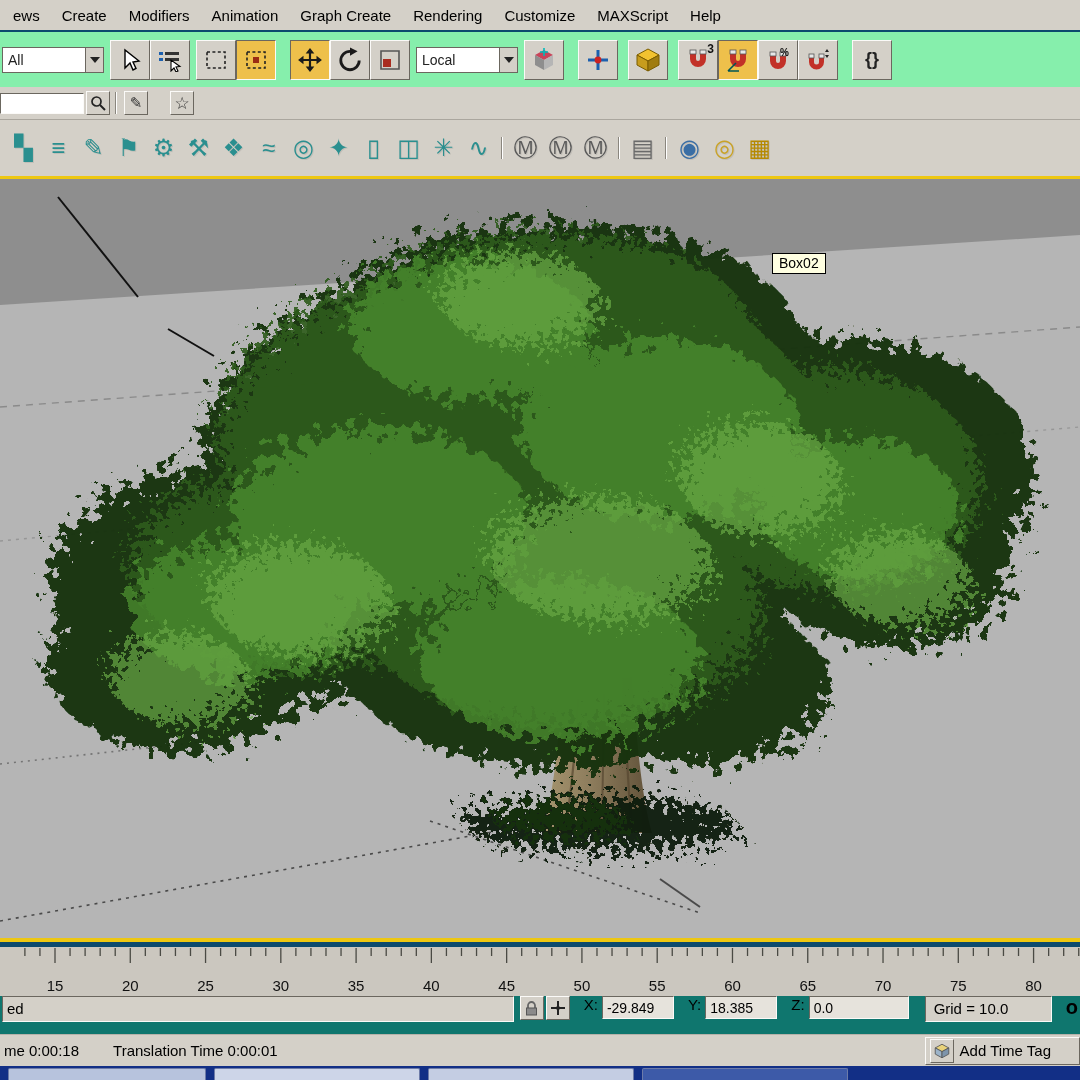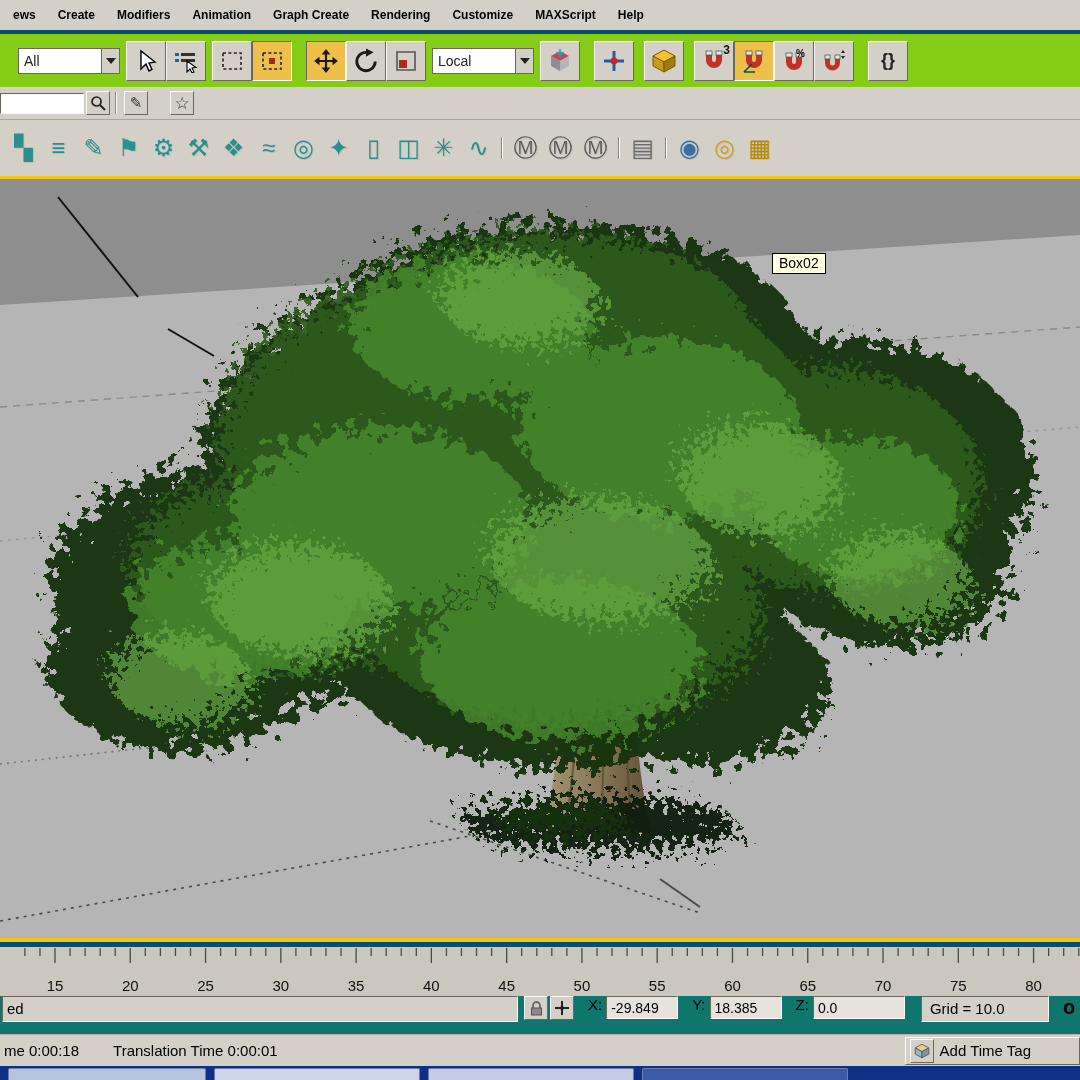--- a/index.html
+++ b/index.html
@@ -4,24 +4,24 @@
 <style>
   * { box-sizing: border-box; margin: 0; padding: 0; }
   html,body { width:1080px; height:1080px; overflow:hidden; }
   body { font-family:"Liberation Sans", sans-serif; background:#d4d0c8; color:#000; }
 
   .raised { border:1px solid; border-color:#fbfaf8 #6b675f #6b675f #fbfaf8; }
   .sunken { border:1px solid; border-color:#6b675f #fbfaf8 #fbfaf8 #6b675f; }
 
   
   #menubar { height:30px; display:flex; align-items:center; padding-left:2px; background:#d4d0c8; }
-  #menubar .mi { padding:4px 11px; font-size:12px; cursor:default;font-weight:bold; }
-
-  
-  #maintb { height:57px; display:flex; align-items:center; padding:0 18px; background:#84cc16; border-top:4px solid #0c4a6e; }
+  #menubar .mi { padding:4px 11px; font-size:15px; cursor:default; }
+
+  
+  #maintb { height:57px; display:flex; align-items:center; padding:0 2px; background:#86efac; border-top:2px solid #0c4a6e; }
   .tb { width:40px; height:40px; min-width:40px; display:flex; align-items:center; justify-content:center;
         background:#d4d0c8; border:1px solid; border-color:#fbfaf8 #6b675f #6b675f #fbfaf8; position:relative; }
   .tb.active { background:#eec04b; border-color:#6b675f #fbfaf8 #fbfaf8 #6b675f; }
   .combo { height:26px; background:#fff; display:flex; align-items:center; border:1px solid #6b675f; }
   .combo .ctext { flex:1; padding:0 5px; font-size:14px; color:#222; white-space:nowrap; overflow:hidden; }
   .combo .carrow { width:18px; height:100%; background:#d4d0c8; border-left:1px solid #6b675f;
                    display:flex; align-items:center; justify-content:center; }
   .combo .carrow:after { content:""; border:5px solid transparent; border-top:6px solid #222; margin-top:5px; }
   .sup3 { position:absolute; top:1px; right:3px; font-size:12px; font-weight:bold; color:#111; }
   .gap6{width:6px;} .gap10{width:10px;} .gap14{width:14px;}
@@ -56,21 +56,21 @@
   .coordbox { height:23px; background:#e6e3dc; font-size:14px; padding:0 4px; width:72px;
               border:1px solid; border-color:#6b675f #fbfaf8 #fbfaf8 #6b675f; font-family:"Liberation Sans",sans-serif; }
   #gridbox { height:26px; margin-left:16px; padding:3px 8px; font-size:15px; width:128px; background:#d4d0c8; }
   #partialo { font-size:20px; font-weight:bold; margin-left:14px; }
 
   
   #timerow { height:32px; display:flex; align-items:center; background:#d4d0c8; border-top:1px solid #b6b2aa; font-size:15px; }
   #timerow .t1 { margin-left:4px; }
   #timerow .t2 { margin-left:34px; }
   #tagpanel { margin-left:auto; height:28px; display:flex; align-items:center; padding:0 8px 0 4px; }
-  #addtag { font-size:15px; margin-left:6px; margin-right:40px; }
+  #addtag { font-size:15px; margin-left:6px; margin-right:20px; }
 
   
   #taskbar { height:14px; background:#122f86; display:flex; align-items:flex-end; }
   .task { height:12px; margin-left:8px; border-radius:2px 2px 0 0; border:1px solid #6d7ba8; border-bottom:none; }
 </style>
 </head>
 <body>
 
 <div id="menubar">
     <span class="mi">ews</span>
@@ -435,21 +435,21 @@
     <svg width="16" height="16" viewBox="0 0 16 16">
       <path d="M8 1 V15 M1 8 H15" stroke="#222" stroke-width="2"></path>
       <circle cx="8" cy="8" r="2" fill="#222"></circle>
     </svg>
   </div>
   <span class="coordlab">X:</span>
   <input class="coordbox" value="-29.849" style="">
   <span class="coordlab">Y:</span>
   <input class="coordbox" value="18.385" style="">
   <span class="coordlab">Z:</span>
-  <input class="coordbox" style="width: 92px;" value="0.0">
+  <input class="coordbox" style="width: 100px;" value="0.0">
   <div id="gridbox" class="sunken">Grid = 10.0</div>
   <span id="partialo">o</span>
 </div>
 
 <div id="timerow">
   <span class="t1">me  0:00:18</span>
   <span class="t2">Translation Time  0:00:01</span>
   <div id="tagpanel" class="raised">
     <div class="smbtn" style="margin-left:0">
       <svg width="16" height="16" viewBox="0 0 26 26">

